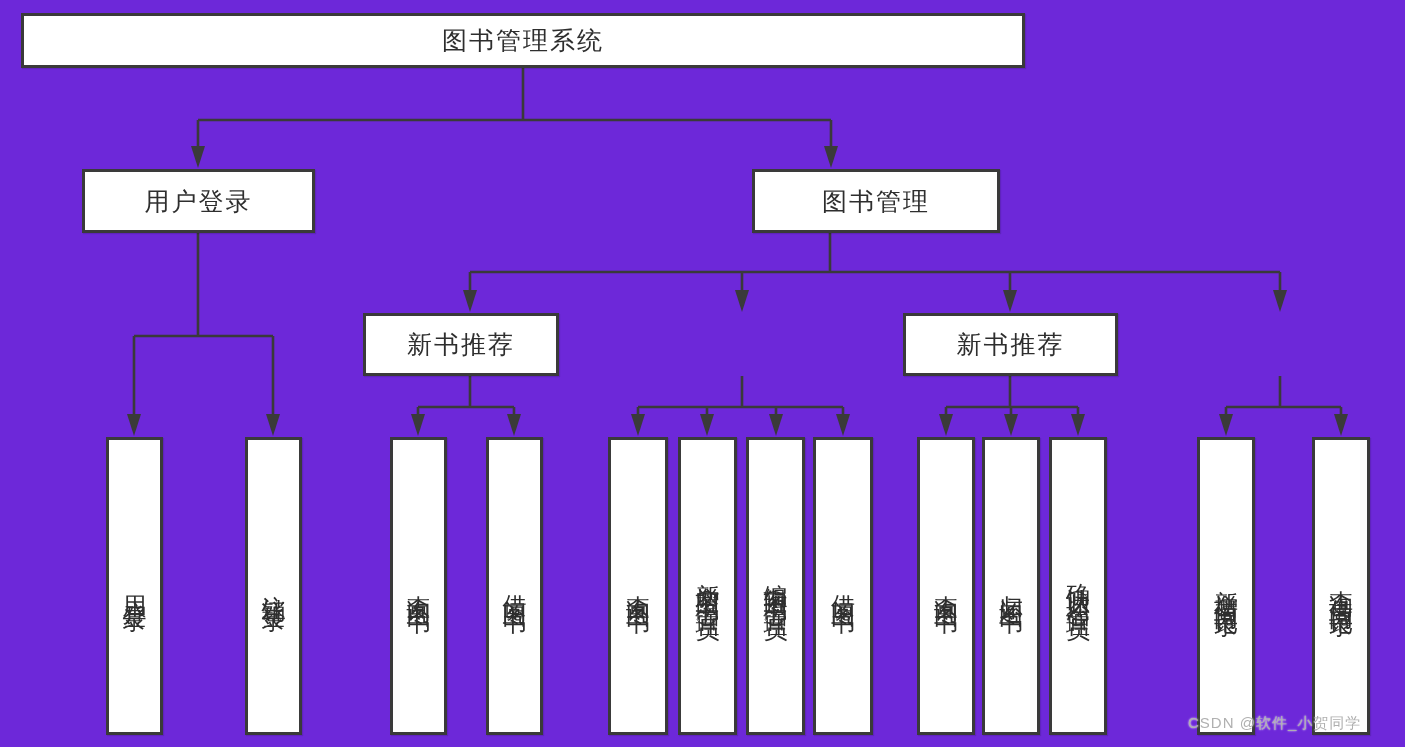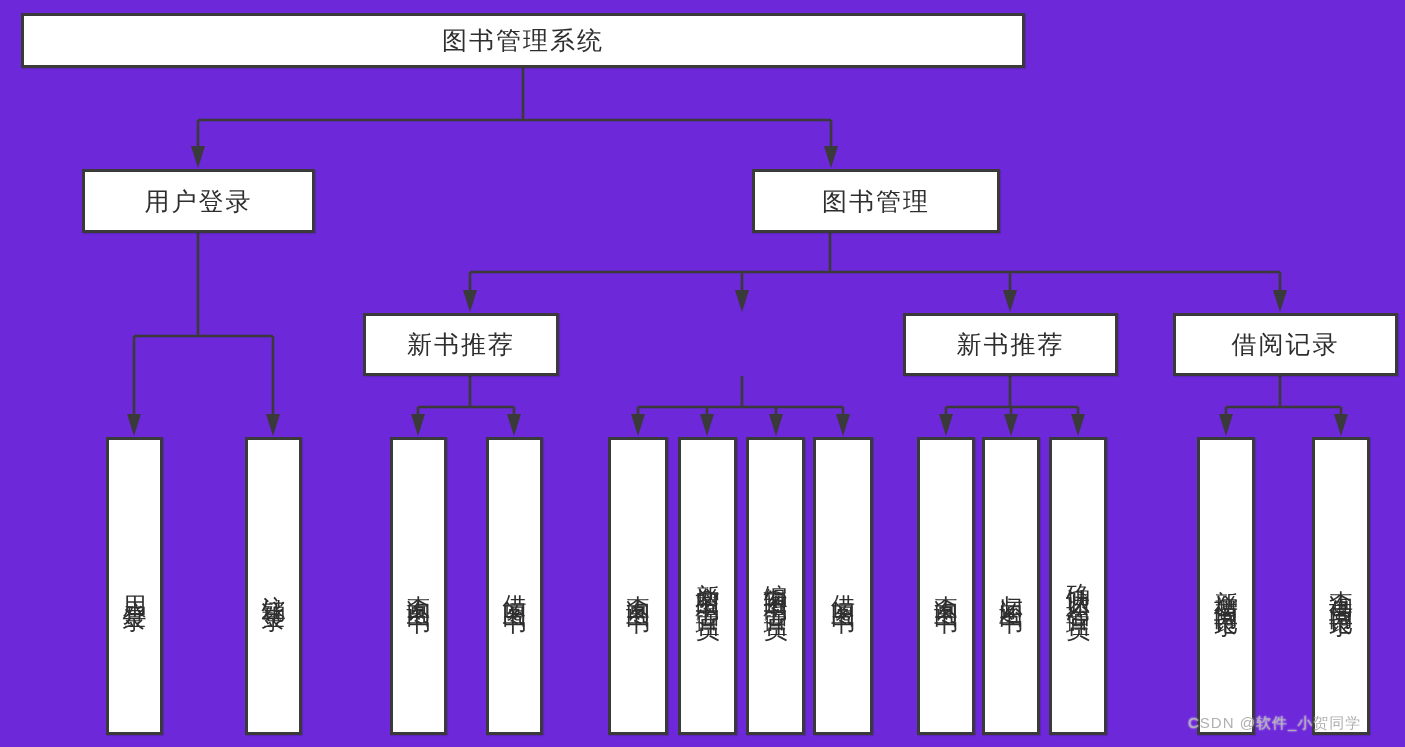--- a/index.html
+++ b/index.html
@@ -113,23 +113,20 @@
   <div class="node" style="left:752px; top:169px; width:248px; height:64px">
     <span>图书管理</span>
   </div>
 
   <div class="node" style="left:363px; top:313px; width:196px; height:63px">
     <span>新书推荐</span>
   </div>
   <div class="node" style="left:903px; top:313px; width:215px; height:63px">
     <span>新书推荐</span>
   </div>
-  <div class="node" style="left:1173px; top:313px; width:225px; height:63px">
-    <span>借阅记录</span>
-  </div>
 
   <div class="vnode" style="left:106px; top:437px; width:57px; height:298px">
     <span>用户登录</span>
   </div>
   <div class="vnode" style="left:245px; top:437px; width:57px; height:298px">
     <span>注销登录</span>
   </div>
 
   <div class="vnode" style="left:390px; top:437px; width:57px; height:298px">
     <span>查询图书</span>

